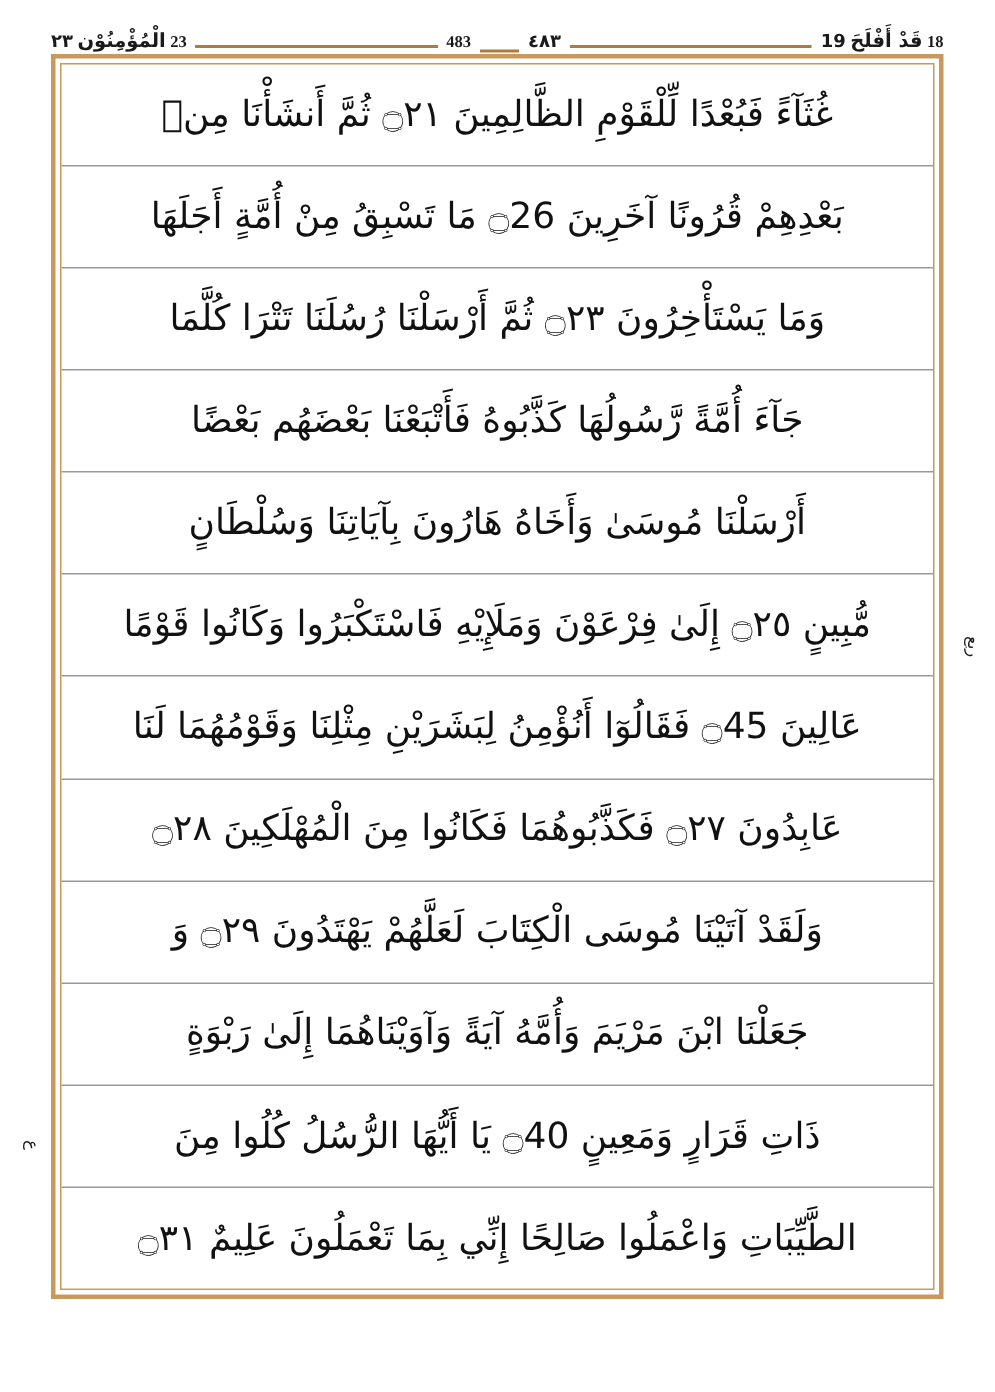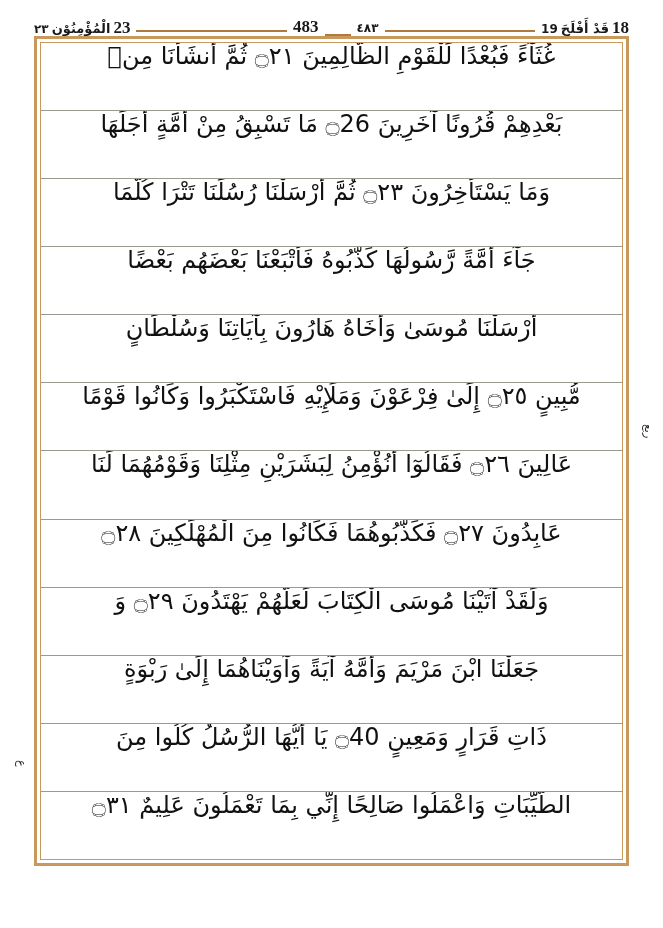--- a/index.html
+++ b/index.html
@@ -45,21 +45,21 @@
     flex: 1 1 auto;
     height: 0;
     border-top: 2px solid #b07a3c;
     margin: 0 6px;
     position: relative;
     top: 4px;
   }
   .hdr-rule.short { flex: 0 0 26px; }
   .hdr-num-latin {
     font-family: "Liberation Serif", serif;
-    font-size: 17px;
+    font-size: 11px;
     font-weight: 700;
     color: #1a1a1a;
     text-align: center;
   }
   .hdr-num-arabic {
     font-family: "DejaVu Sans", sans-serif;
     font-size: 12px;
     color: #1a1a1a;
     font-weight: 700;
   }
@@ -97,21 +97,21 @@
     box-sizing: border-box;
     background: #ffffff;
     display: flex;
     flex-direction: column;
   }
 
   .aya-line {
     flex: 1 1 0;
     border-bottom: 1px solid #9a9a92;
     display: flex;
-    align-items: flex-start;
+    align-items: center;
     justify-content: center;
     direction: rtl;
     overflow: hidden;
     padding: 0 6px;
     box-sizing: border-box;
   }
   .aya-line:last-child { border-bottom: none; }
 
   .aya-text {
     font-family: "DejaVu Sans", sans-serif;
@@ -201,21 +201,21 @@
       <div class="aya-line">
         <span class="aya-text">جَآءَ أُمَّةً رَّسُولُهَا كَذَّبُوهُ فَأَتْبَعْنَا بَعْضَهُم بَعْضًا</span>
       </div>
       <div class="aya-line">
         <span class="aya-text">أَرْسَلْنَا مُوسَىٰ وَأَخَاهُ هَارُونَ بِآيَاتِنَا وَسُلْطَانٍ</span>
       </div>
       <div class="aya-line">
         <span class="aya-text">مُّبِينٍ ۝٢٥ إِلَىٰ فِرْعَوْنَ وَمَلَإِيْهِ فَاسْتَكْبَرُوا وَكَانُوا قَوْمًا</span>
       </div>
       <div class="aya-line">
-        <span class="aya-text">عَالِينَ ۝٢٦ فَقَالُوٓا أَنُؤْمِنُ لِبَشَرَيْنِ مِثْلِنَا وَقَوْمُهُمَا لَنَا</span>
+        <span class="aya-text">عَالِينَ ۝45 فَقَالُوٓا أَنُؤْمِنُ لِبَشَرَيْنِ مِثْلِنَا وَقَوْمُهُمَا لَنَا</span>
       </div>
       <div class="aya-line">
         <span class="aya-text">عَابِدُونَ ۝٢٧ فَكَذَّبُوهُمَا فَكَانُوا مِنَ الْمُهْلَكِينَ ۝٢٨</span>
       </div>
       <div class="aya-line">
         <span class="aya-text">وَلَقَدْ آتَيْنَا مُوسَى الْكِتَابَ لَعَلَّهُمْ يَهْتَدُونَ ۝٢٩ وَ</span>
       </div>
       <div class="aya-line">
         <span class="aya-text">جَعَلْنَا ابْنَ مَرْيَمَ وَأُمَّهُ آيَةً وَآوَيْنَاهُمَا إِلَىٰ رَبْوَةٍ</span>
       </div>

